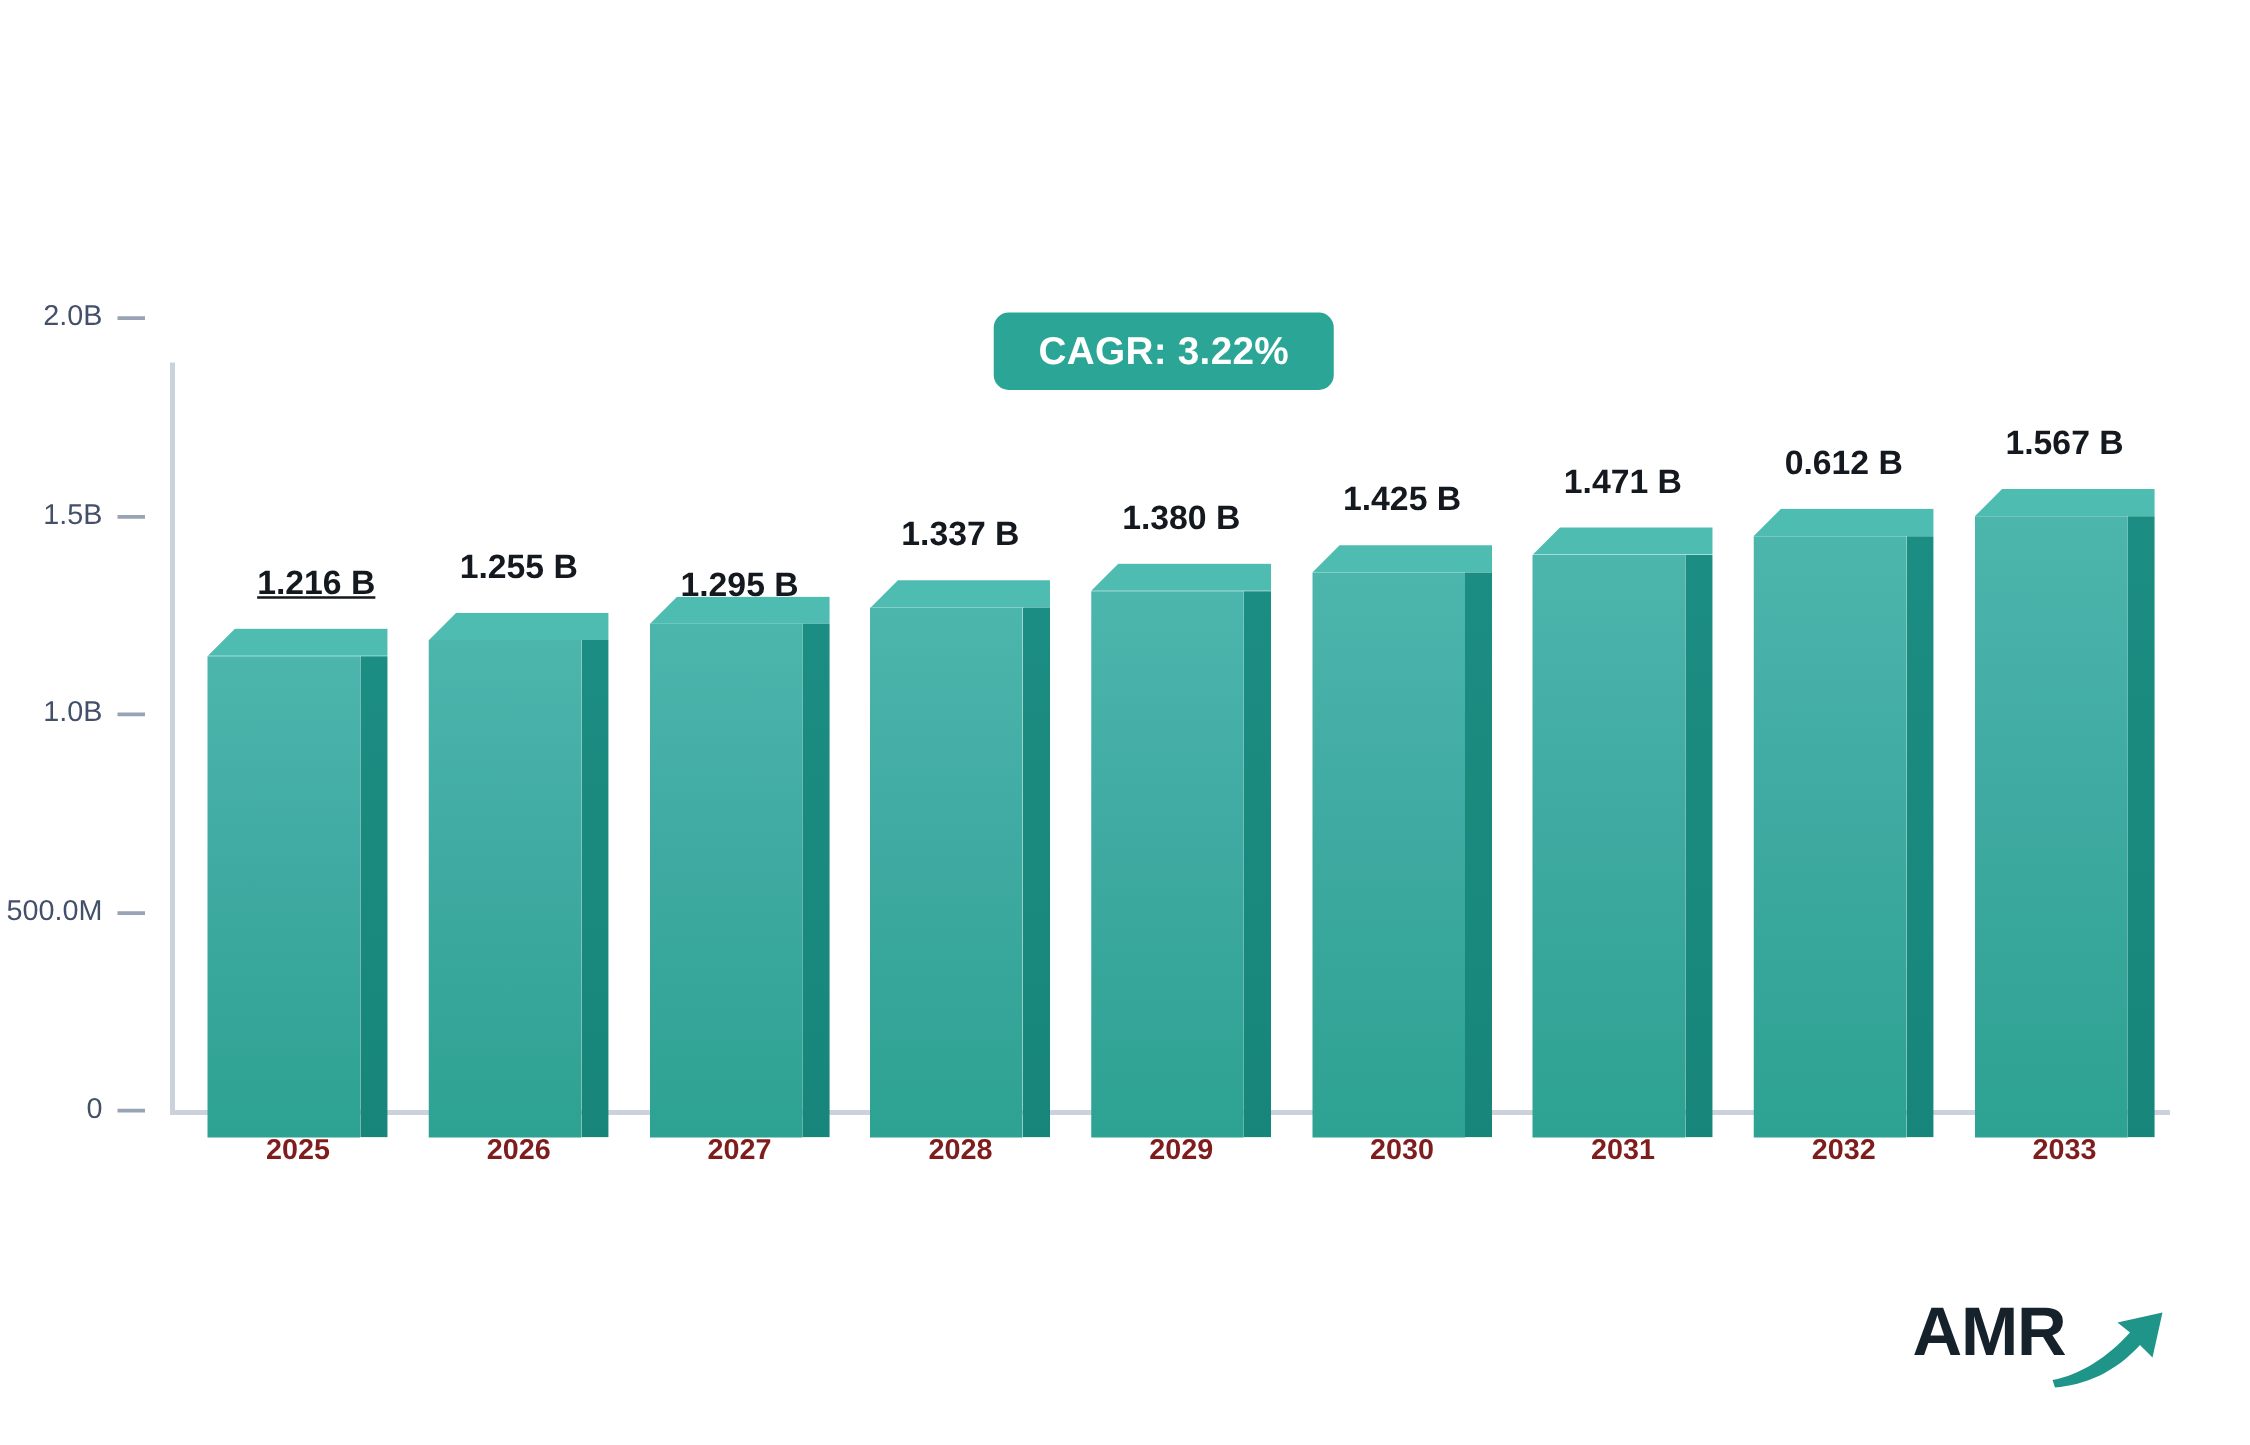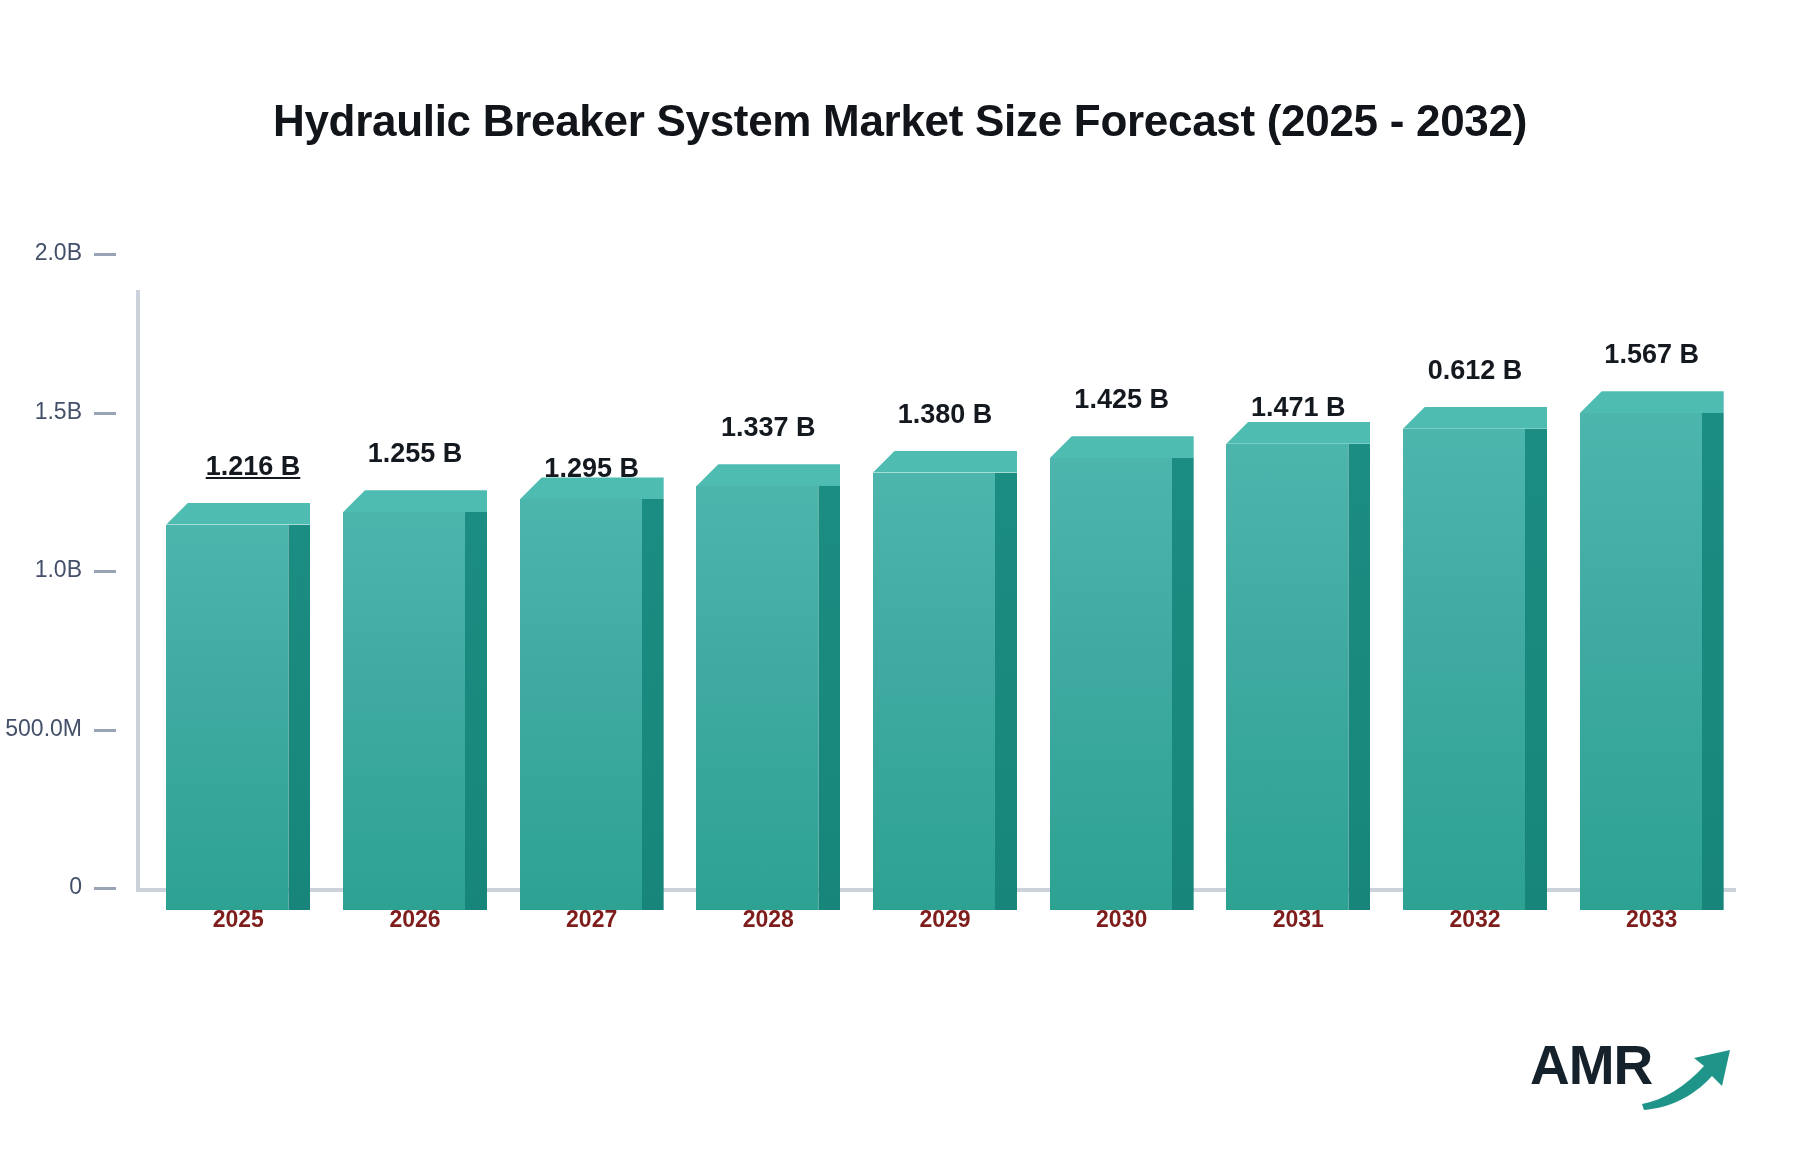--- a/index.html
+++ b/index.html
@@ -77,22 +77,24 @@
     position:absolute;left:0;top:6px;font-size:55px;font-weight:bold;
     color:#16222b;letter-spacing:-1px;line-height:1;
   }
   .logo-arrow{position:absolute;left:108px;top:10px;}
 </style>
 </head>
 <body>
 
 <div id="stage">
 
-  <div class="title">Hydraulic Breaker System Market Size Forecast (2025 - 2032)</div>
 
+  <div class="cagr-badge">
+    <span>CAGR: 3.22%</span>
+  </div>
 
   <div class="plot">
     <div class="y-axis-line"></div>
     <div class="x-axis-line"></div>
     <div id="yticks">
         <div class="ytick-label" style="top: 873px;">0</div>
         <div class="ytick-dash" style="left: 94px; top: 887px;"></div>
         <div class="ytick-label" style="top: 714.5px;">500.0M</div>
         <div class="ytick-dash" style="left: 94px; top: 728.5px;"></div>
         <div class="ytick-label" style="top: 556px;">1.0B</div>
@@ -137,21 +139,21 @@
           <div class="bar-top" style="left: 0px; top: 0px; width: 144px; height: 22px; clip-path: polygon(0px 100%, 22px 0px, 100% 0px, 100% 100%); background: rgb(79, 188, 178);"></div>
           <div class="bar-side" style="left: 122px; width: 22px; height: 451.725px; top: 22px; bottom: auto; clip-path: polygon(0px 0px, 100% -22px, 100% 100%, 0px 100%);"></div>
           <div class="bar-front" style="width: 122px; height: 451.725px; top: 22px; bottom: auto;"></div>
         </div>
         <div class="bar-label" style="left: 1021.67px; width: 200px; top: 384.275px;">1.425 B</div>
         <div class="bar-group" style="left: 1226.33px; width: 144px; height: 466.307px; top: 421.693px; bottom: auto;">
           <div class="bar-top" style="left: 0px; top: 0px; width: 144px; height: 22px; clip-path: polygon(0px 100%, 22px 0px, 100% 0px, 100% 100%); background: rgb(79, 188, 178);"></div>
           <div class="bar-side" style="left: 122px; width: 22px; height: 466.307px; top: 22px; bottom: auto; clip-path: polygon(0px 0px, 100% -22px, 100% 100%, 0px 100%);"></div>
           <div class="bar-front" style="width: 122px; height: 466.307px; top: 22px; bottom: auto;"></div>
         </div>
-        <div class="bar-label" style="left: 1198.33px; width: 200px; top: 369.693px; margin-top: 22px;">1.471 B</div>
+        <div class="bar-label" style="left: 1198.33px; width: 200px; top: 369.693px;">1.471 B</div>
         <div class="bar-group" style="left: 1403px; width: 144px; height: 481.206px; top: 406.794px; bottom: auto;">
           <div class="bar-top" style="left: 0px; top: 0px; width: 144px; height: 22px; clip-path: polygon(0px 100%, 22px 0px, 100% 0px, 100% 100%); background: rgb(79, 188, 178);"></div>
           <div class="bar-side" style="left: 122px; width: 22px; height: 481.206px; top: 22px; bottom: auto; clip-path: polygon(0px 0px, 100% -22px, 100% 100%, 0px 100%);"></div>
           <div class="bar-front" style="width: 122px; height: 481.206px; top: 22px; bottom: auto;"></div>
         </div>
         <div class="bar-label" style="left: 1375px; width: 200px; top: 354.794px;">0.612 B</div>
         <div class="bar-group" style="left: 1579.67px; width: 144px; height: 496.739px; top: 391.261px; bottom: auto;">
           <div class="bar-top" style="left: 0px; top: 0px; width: 144px; height: 22px; clip-path: polygon(0px 100%, 22px 0px, 100% 0px, 100% 100%); background: rgb(79, 188, 178);"></div>
           <div class="bar-side" style="left: 122px; width: 22px; height: 496.739px; top: 22px; bottom: auto; clip-path: polygon(0px 0px, 100% -22px, 100% 100%, 0px 100%);"></div>
           <div class="bar-front" style="width: 122px; height: 496.739px; top: 22px; bottom: auto;"></div>

